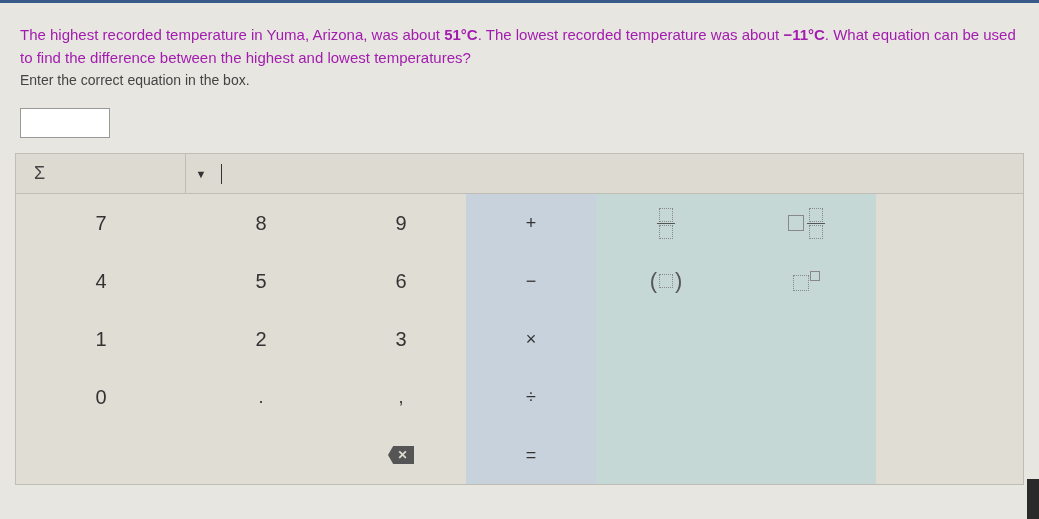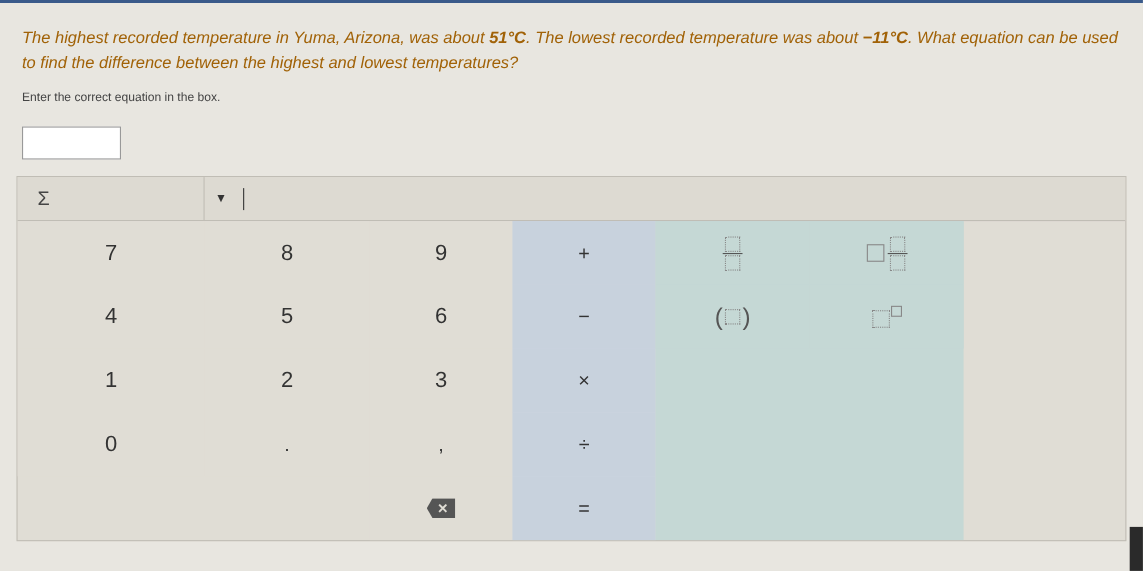--- a/index.html
+++ b/index.html
@@ -17,31 +17,30 @@
     }
     .top-bar {
       height: 6px;
       background: linear-gradient(to bottom, #3a5a8a 0%, #3a5a8a 50%, #e8e6e0 50%);
     }
     .question-area {
       padding: 18px 20px 10px 20px;
     }
     .question-text {
       font-size: 15px;
-      color: #a16207;
+      color: #a21caf;
       line-height: 1.5;
-      font-style: italic;
     }
     .question-text b {
       font-weight: bold;
     }
     .instruction {
-      font-size: 11px;
+      font-size: 14px;
       color: #444;
-      margin-top: 14px;
+      margin-top: 3px;
     }
     .answer-box-area {
       padding: 10px 20px 15px 20px;
     }
     .answer-input {
       width: 90px;
       height: 30px;
       border: 1px solid #999;
       background: #fff;
       padding: 4px;

